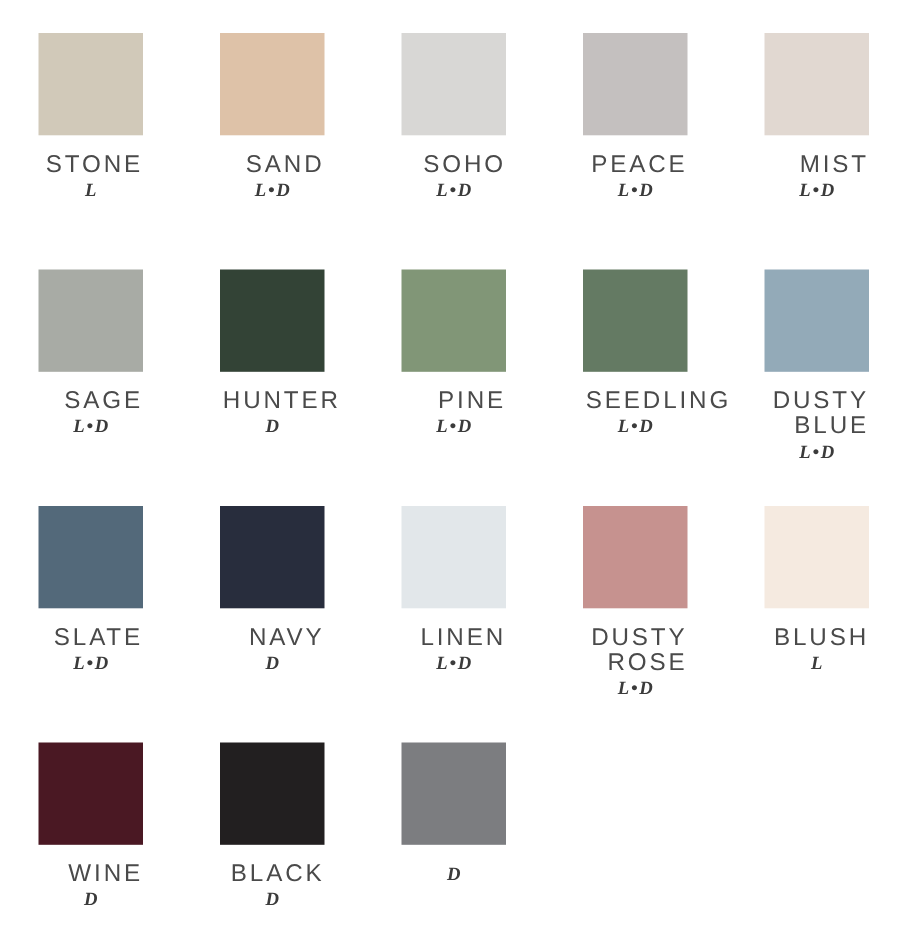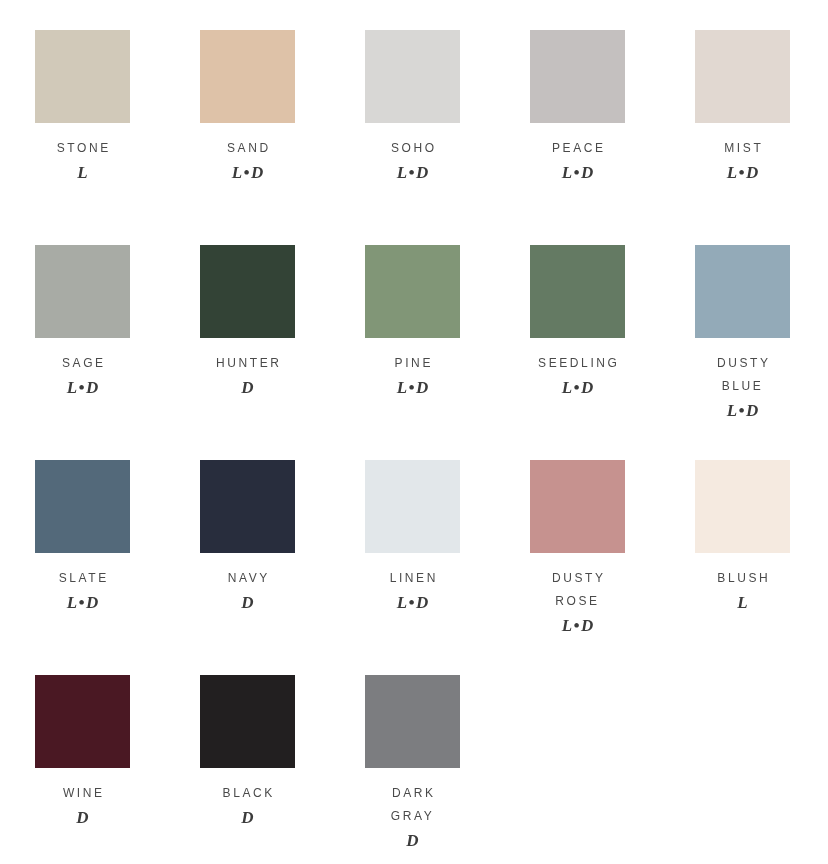--- a/index.html
+++ b/index.html
@@ -39,28 +39,29 @@
   }
 
   .swatch-label-block {
     width: 95px;
     text-align: center;
     margin-top: 14px;
   }
 
   .swatch-name {
     font-family: "Liberation Sans", sans-serif;
-    font-size: 12px;
+    font-size: 22px;
     letter-spacing: 2.6px;
     color: #4a4a4a;
     line-height: 23px;
     text-transform: uppercase;
     white-space: pre-line;
     
     text-indent: 2.6px;
+    text-align: right;
   }
 
   .swatch-modes {
     font-family: "Liberation Serif", serif;
     font-style: italic;
     font-weight: bold;
     font-size: 17px;
     letter-spacing: 1.5px;
     color: #3b3b3b;
     line-height: 23px;
@@ -189,18 +190,16 @@
     <div class="swatch-cell">
       <div class="swatch-chip" style="background-color: rgb(34, 31, 32);"></div>
       <div class="swatch-label-block">
         <div class="swatch-name">BLACK</div>
         <div class="swatch-modes">D</div>
       </div>
     </div>
     <div class="swatch-cell">
       <div class="swatch-chip" style="background-color: rgb(124, 125, 128);"></div>
       <div class="swatch-label-block">
-        <div class="swatch-name">DARK
-GRAY</div>
         <div class="swatch-modes">D</div>
       </div>
     </div>
   </div>
 
 </body></html>

